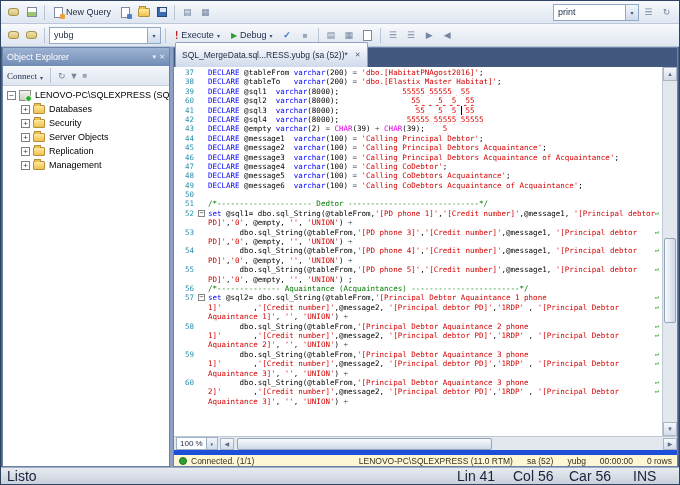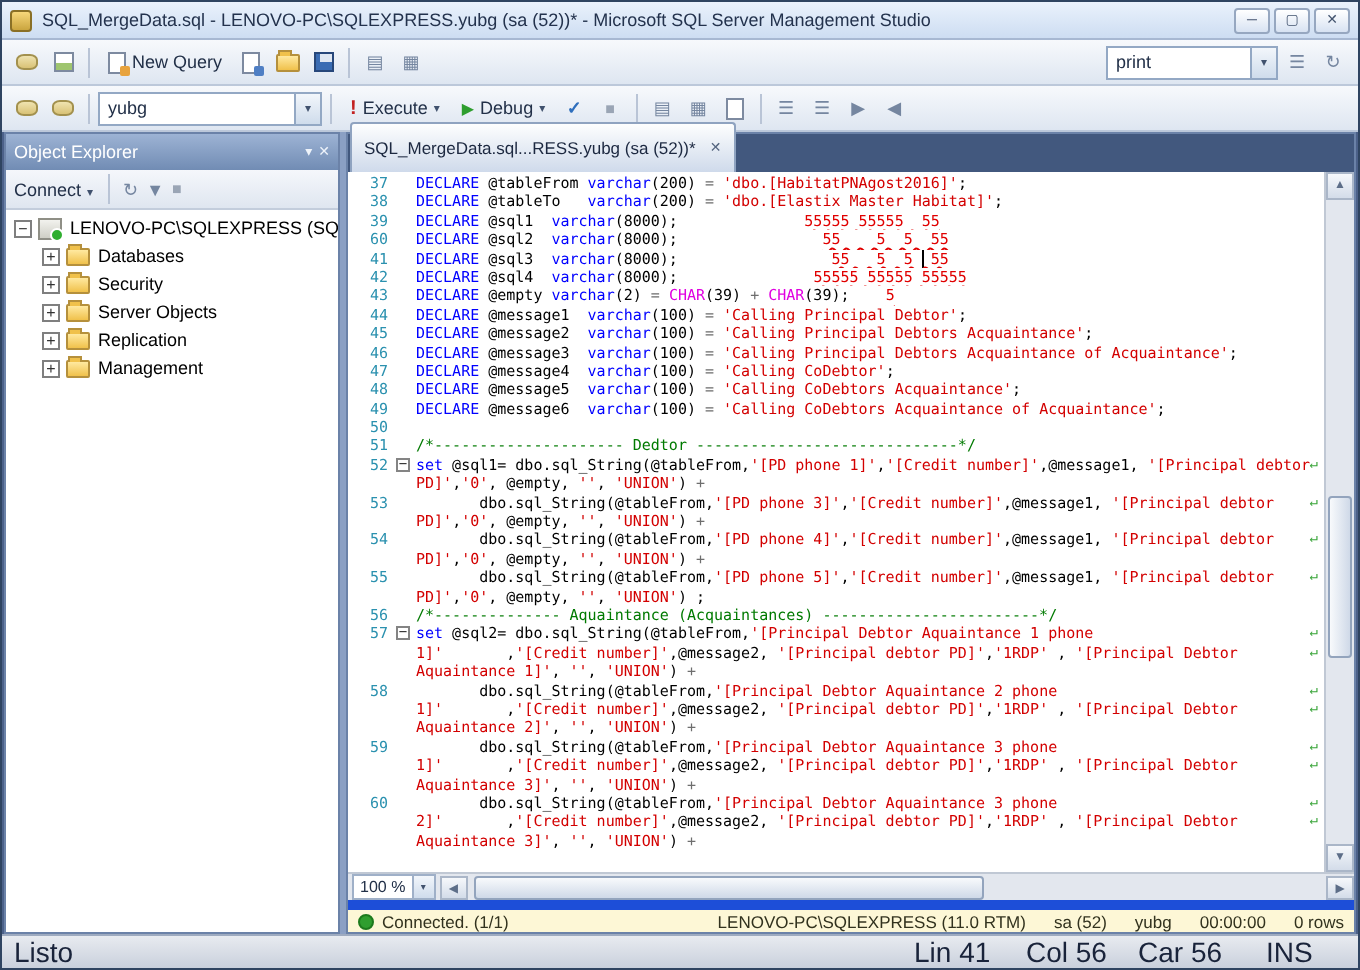--- a/index.html
+++ b/index.html
@@ -54,21 +54,21 @@
   .icchart{width:10px;height:10px;border:1px solid #7d8aa0;background:linear-gradient(180deg,#fff 55%,#9fc56f 55%);display:inline-block;}
   
   .main{flex:1;display:flex;background:#4c6189;padding:0 1px;min-height:0;}
   
   .oe{width:168px;flex:none;display:flex;flex-direction:column;border:1px solid #6b82a8;background:#fff;min-height:0;}
   .oehdr{height:18px;background:linear-gradient(#9db3d4,#718cb4);color:#fff;font-size:9px;display:flex;
          align-items:center;padding:0 4px;flex:none;}
   .oehbtns{margin-left:auto;display:flex;gap:3px;font-size:7px;color:#eef3fa;}
   .oetb{height:20px;background:linear-gradient(#f5f7fb,#dfe6f0);border-bottom:1px solid #c3cddc;
         display:flex;align-items:center;padding:0 4px;font-size:9px;gap:4px;flex:none;color:#223048;}
-  .connectbtn{display:inline-flex;align-items:flex-end;gap:3px;}
+  .connectbtn{display:inline-flex;align-items:flex-end;gap:3px;font-family:Liberation Serif, serif;}
   .tree{flex:1;overflow:hidden;font-size:9px;padding-top:2px;}
   .trow{height:14px;display:flex;align-items:center;white-space:nowrap;overflow:hidden;color:#000;}
   .pm{width:9px;height:9px;border:1px solid #7f7f7f;background:#fff;font-size:8px;line-height:7px;
       text-align:center;color:#333;flex:none;margin-right:3px;}
   .srvic{width:12px;height:11px;background:linear-gradient(#f2f2ee,#cfcfc6);border:1px solid #8f8f86;
          position:relative;flex:none;margin-right:4px;}
   .srvic::after{content:"";position:absolute;right:-2px;bottom:-2px;width:5px;height:5px;background:#2fae2f;
          border-radius:50%;border:1px solid #fff;}
   .fldic{width:12px;height:9px;background:linear-gradient(#ffe9a0,#f0c14b);border:1px solid #b5903c;
          border-radius:1px;position:relative;flex:none;margin-right:4px;}
@@ -123,29 +123,20 @@
              display:flex;align-items:center;font-size:14px;padding:0 6px;color:#19233a;flex:none;}
   .sbspacer{flex:1;}
   .scell{width:56px;flex:none;}
   .scell.ins{width:40px;margin-left:8px;}
 </style>
 </head>
 <body>
 
 <div class="win">
 
-  <div class="titlebar">
-    <span class="appicon"></span>
-    <span class="title">SQL_MergeData.sql - LENOVO-PC\SQLEXPRESS.yubg (sa (52))* - Microsoft SQL Server Management Studio</span>
-    <span class="winbtns">
-      <span class="wbtn">─</span>
-      <span class="wbtn">▢</span>
-      <span class="wbtn">✕</span>
-    </span>
-  </div>
 
 
   <div class="toolbar">
     <span class="tbi">
         <span class="icdb"></span>
       </span>
     <span class="tbi">
         <span class="icchart"></span>
       </span>
     <span class="tbsep"></span>

